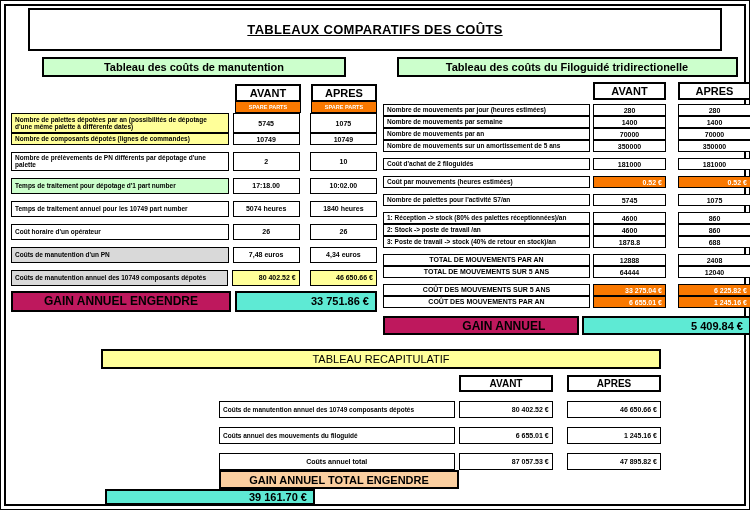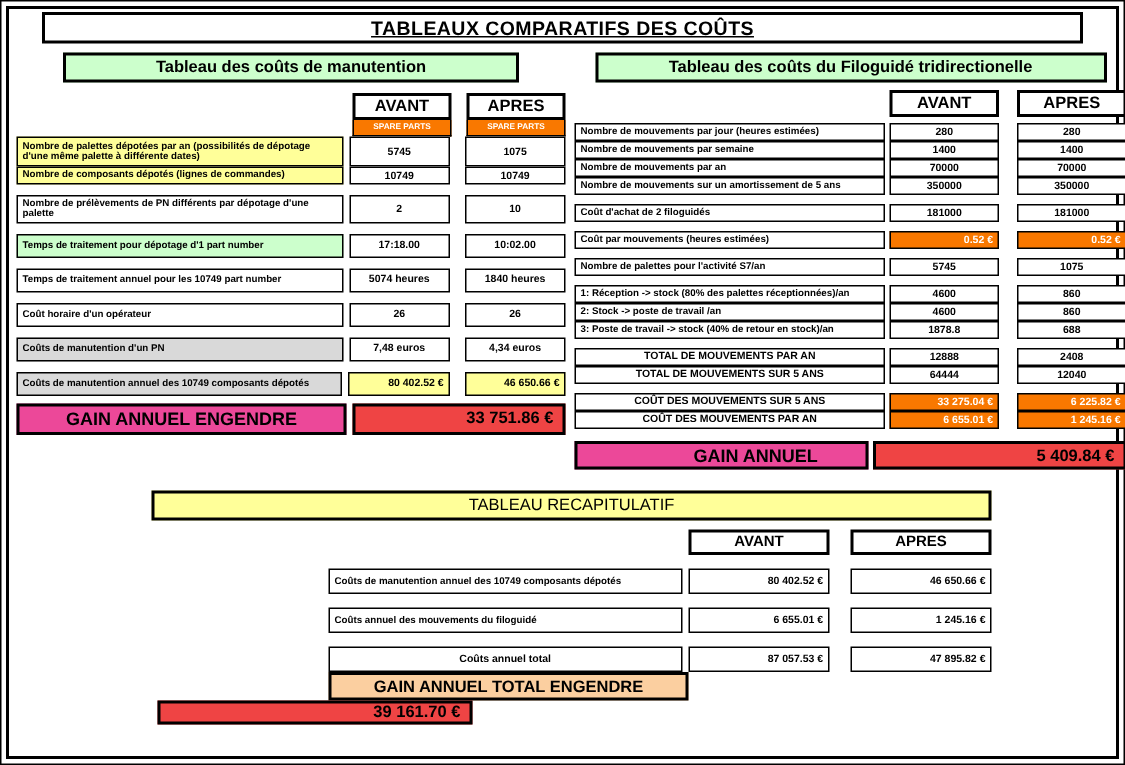--- a/index.html
+++ b/index.html
@@ -1,21 +1,21 @@
 <!DOCTYPE html>
 <html><head>
 <meta charset="utf-8">
 <style>
   * { box-sizing: border-box; margin: 0; padding: 0; }
   html,body { width:750px; height:510px; background:#e8e8e8; font-family:"Liberation Sans",sans-serif; }
   .outer { width:750px; height:510px; border:1px solid #000; padding:3px; background:#fff; }
   .frame { width:100%; height:100%; border:2px solid #000; padding:2px 5px; position:relative; background:#fff; }
 
   .page-title { width:694px; margin:0 auto; border:2px solid #000; text-align:center;
-    font-size:13px; font-weight:700; text-decoration:underline; padding:1px 0; letter-spacing:.3px; }
+    font-size:13px; font-weight:700; text-decoration:underline; padding:12px 0; letter-spacing:.3px; }
 
   .cols { display:flex; margin-top:6px; }
   .col-left  { width:366px; flex:none; }
   .col-right { width:368px; flex:none; margin-left:6px; }
 
   .sec-title { border:2px solid #000; background:#ccffcc; text-align:center; font-weight:700;
     font-size:11px; padding:2px 0; }
   .col-left  .sec-title { width:304px; margin:0 auto; }
   .col-right .sec-title { width:341px; margin:0 auto; }
 
@@ -57,22 +57,22 @@
 
   .bg-yellow { background:#ffff99; }
   .bg-green  { background:#ccffcc; }
   .bg-gray   { background:#d9d9d9; }
   .bg-orange { background:#f97800; color:#fff; }
   .bg-white  { background:#fff; }
   .center-bold { justify-content:center; text-align:center; font-size:7px; }
 
   .gain-row { display:flex; margin-top:5px; }
   .gain-lbl { border:2px solid #000; font-weight:700; text-align:center; display:flex;
-    align-items:center; justify-content:center; background:#ec4899; }
-  .gain-val { border:2px solid #000; background:#ef4444; font-weight:700; font-size:11px;
+    align-items:center; justify-content:center; background:#be185d; }
+  .gain-val { border:2px solid #000; background:#5eead4; font-weight:700; font-size:11px;
     display:flex; align-items:center; justify-content:flex-end; padding-right:6px; }
   .handling .gain-lbl { width:220px; font-size:12px; height:21px; }
   .handling .gain-val { width:142px; margin-left:4px; }
   .filo .gain-lbl { width:207px; font-size:12px; height:19px;padding-left:46px; }
   .filo .gain-val { width:182px; margin-left:3px; }
 
   .recap { width:560px; margin:14px 0 0 90px; }
   .recap-title { border:2px solid #000; background:#ffff99; text-align:center; font-weight:400;
     font-size:11px; padding:2px 0; }
   .recap-hdr { display:flex; margin-left:358px; margin-top:6px; }

